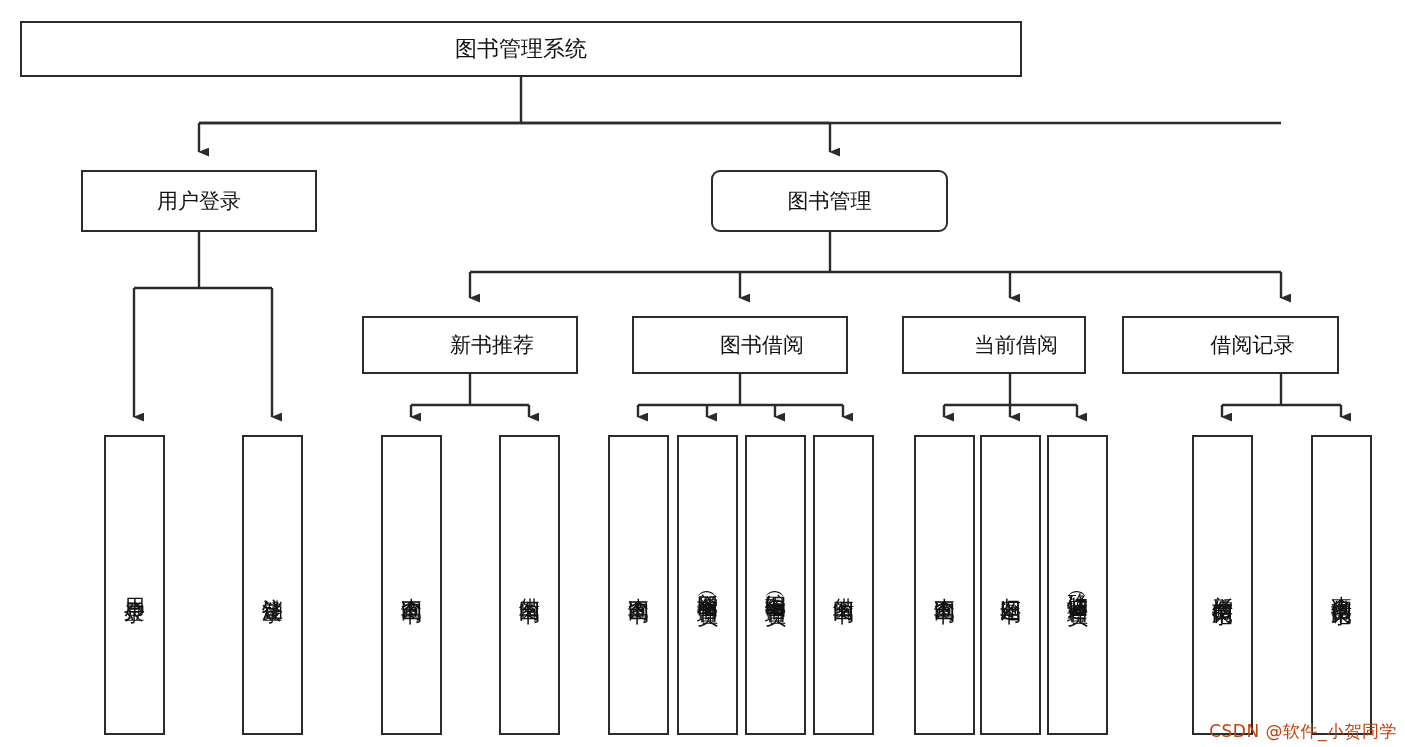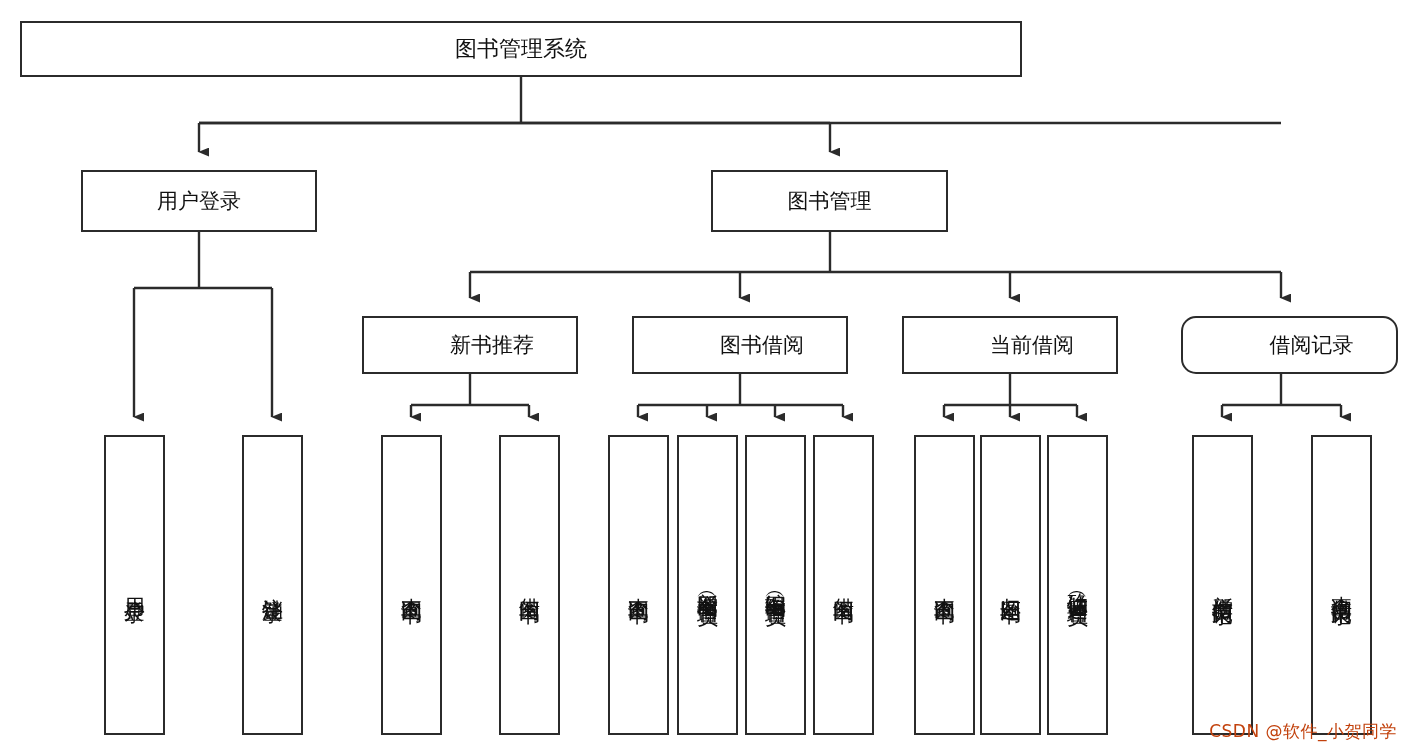--- a/index.html
+++ b/index.html
@@ -124,29 +124,29 @@
       <path d="M1222,405 L1341,405"></path>
       <path d="M1222,405 L1222,417" marker-end="url(#arrowhead)"></path>
       <path d="M1341,405 L1341,417" marker-end="url(#arrowhead)"></path>
     </g>
   </svg>
 
   <div class="node lvl1" style="left:20px; top:13px; width:1002px; height:56px;margin-top:8px;">图书管理系统</div>
 
   <div class="node lvl2" style="left:81px; top:170px; width:236px; height:62px;">用户登录</div>
 
-  <div class="node lvl2" style="left:711px; top:170px; width:237px; height:62px;">图书管理</div>
+  <div class="node lvl2" style="left:711px; top:170px; width:237px; height:62px;border-radius:9px;">图书管理</div>
 
   <div class="node lvl3" style="left:362px; top:316px; width:216px; height:58px;">新书推荐</div>
 
   <div class="node lvl3" style="left:632px; top:316px; width:216px; height:58px;">图书借阅</div>
 
-  <div class="node lvl3" style="left:902px; top:316px; width:216px; height:58px;">当前借阅</div>
-
-  <div class="node lvl3" style="left:1181px; top:316px; width:217px; height:58px;border-radius:15px;">借阅记录</div>
+  <div class="node lvl3" style="left:902px; top:316px; width:184px; height:58px;">当前借阅</div>
+
+  <div class="node lvl3" style="left:1122px; top:316px; width:217px; height:58px;">借阅记录</div>
 
   <div class="leafwrap" style="left:104px; top:435px; width:61px; height:300px;">
     <span class="vtext">用户登录</span>
   </div>
 
   <div class="leafwrap" style="left:242px; top:435px; width:61px; height:300px;">
     <span class="vtext">注销登录</span>
   </div>
 
   <div class="leafwrap" style="left:381px; top:435px; width:61px; height:300px;">

